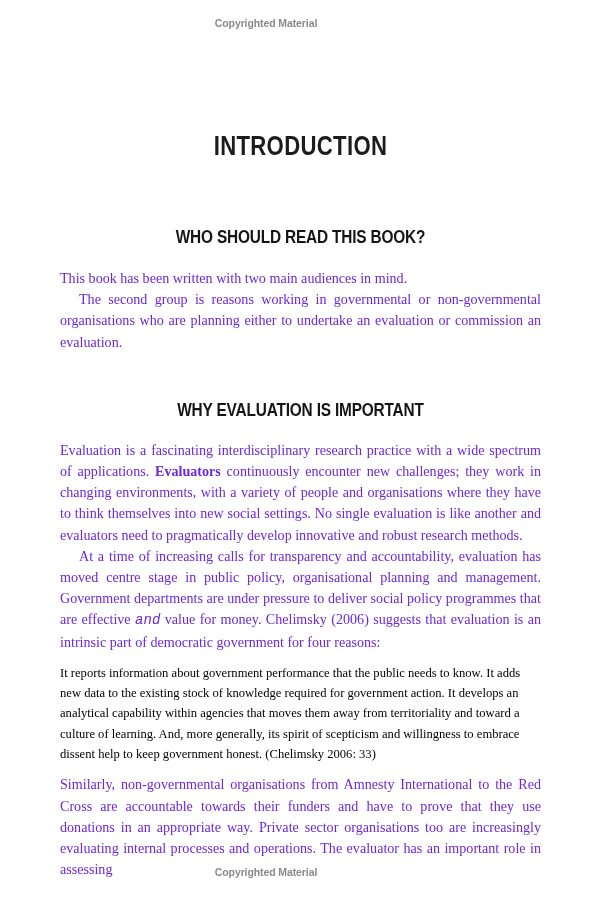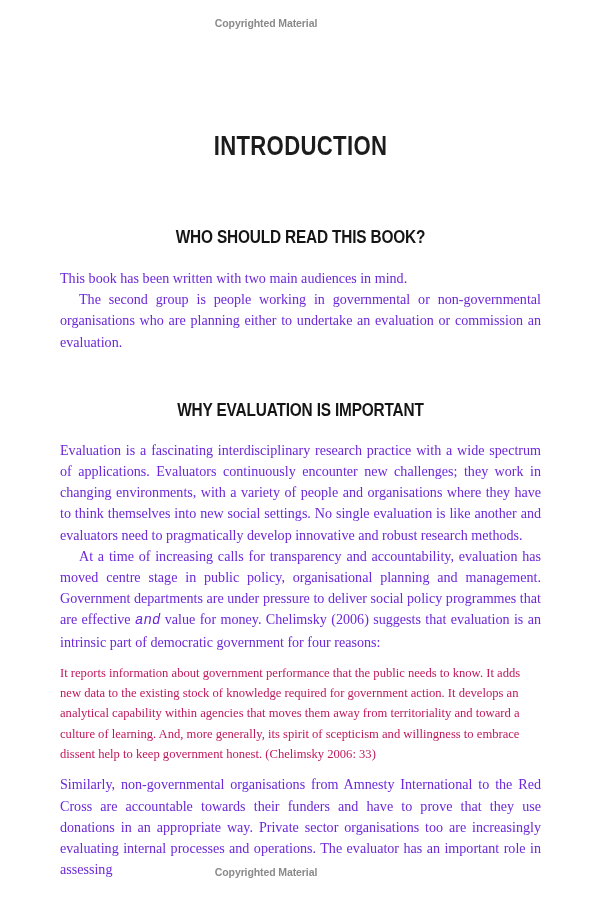--- a/index.html
+++ b/index.html
@@ -86,52 +86,52 @@
     text-justify: inter-word;
     font-size: 14.1px;
     line-height: 21.2px;
     color: #6d28d9;
     hyphens: none;
   }
   .first-para { padding-top: 21px; }
   .after-heading-2 { padding-top: 20px; }
   .indent { text-indent: 19px; }
 
-  .body-text b { font-weight: 400; }
+  .body-text b { font-weight: 700; }
   .body-text i { font-style: italic; font-family: Liberation Mono, monospace; }
 
   
   .extract {
     margin: 0;
     padding-top: 10px;
     text-align: left;
     font-size: 12.6px;
     line-height: 20.3px;
-    color: #be185d;
+    color: #000000;
   }
 
   .closing-para { padding-top: 10px; }
 </style>
 </head>
 <body>
 
 <div class="page">
 
   <div class="watermark watermark-top">Copyrighted Material</div>
 
   <div class="column">
 
     <h1 class="chapter-title">INTRODUCTION</h1>
 
     <h2 class="section-heading heading-1">WHO SHOULD READ THIS BOOK?</h2>
 
     <p class="body-text first-para">This book has been written with two main audiences in mind.</p>
 
 
-    <p class="body-text indent">The second group is people working in governmental or non-governmental organisations who are planning either to undertake an evaluation or commission an evaluation.</p>
+    <p class="body-text indent">The second group is reasons working in governmental or non-governmental organisations who are planning either to undertake an evaluation or commission an evaluation.</p>
 
     <h2 class="section-heading heading-2">WHY EVALUATION IS IMPORTANT</h2>
 
     <p class="body-text after-heading-2"><span>Evaluation is a fascinating interdisciplinary research practice with a wide spectrum of applications. </span><b>Evaluators</b><span> continuously encounter new challenges; they work in changing environments, with a variety of people and organisations where they have to think themselves into new social settings. No single evaluation is like another and evaluators need to pragmatically develop innovative and robust research methods.</span></p>
 
     <p class="body-text indent"><span>At a time of increasing calls for transparency and accountability, evaluation has moved centre stage in public policy, organisational planning and management. Government departments are under pressure to deliver social policy programmes that are effective </span><i>and</i><span> value for money. Chelimsky (2006) suggests that evaluation is an intrinsic part of democratic government for four reasons:</span></p>
 
     <blockquote class="extract">It reports information about government performance that the public needs to know. It adds new data to the existing stock of knowledge required for government action. It develops an analytical capability within agencies that moves them away from territoriality and toward a culture of learning. And, more generally, its spirit of scepticism and willingness to embrace dissent help to keep government honest. (Chelimsky 2006: 33)</blockquote>
 
     <p class="body-text closing-para">Similarly, non-governmental organisations from Amnesty International to the Red Cross are accountable towards their funders and have to prove that they use donations in an appropriate way. Private sector organisations too are increasingly evaluating internal processes and operations. The evaluator has an important role in assessing</p>

